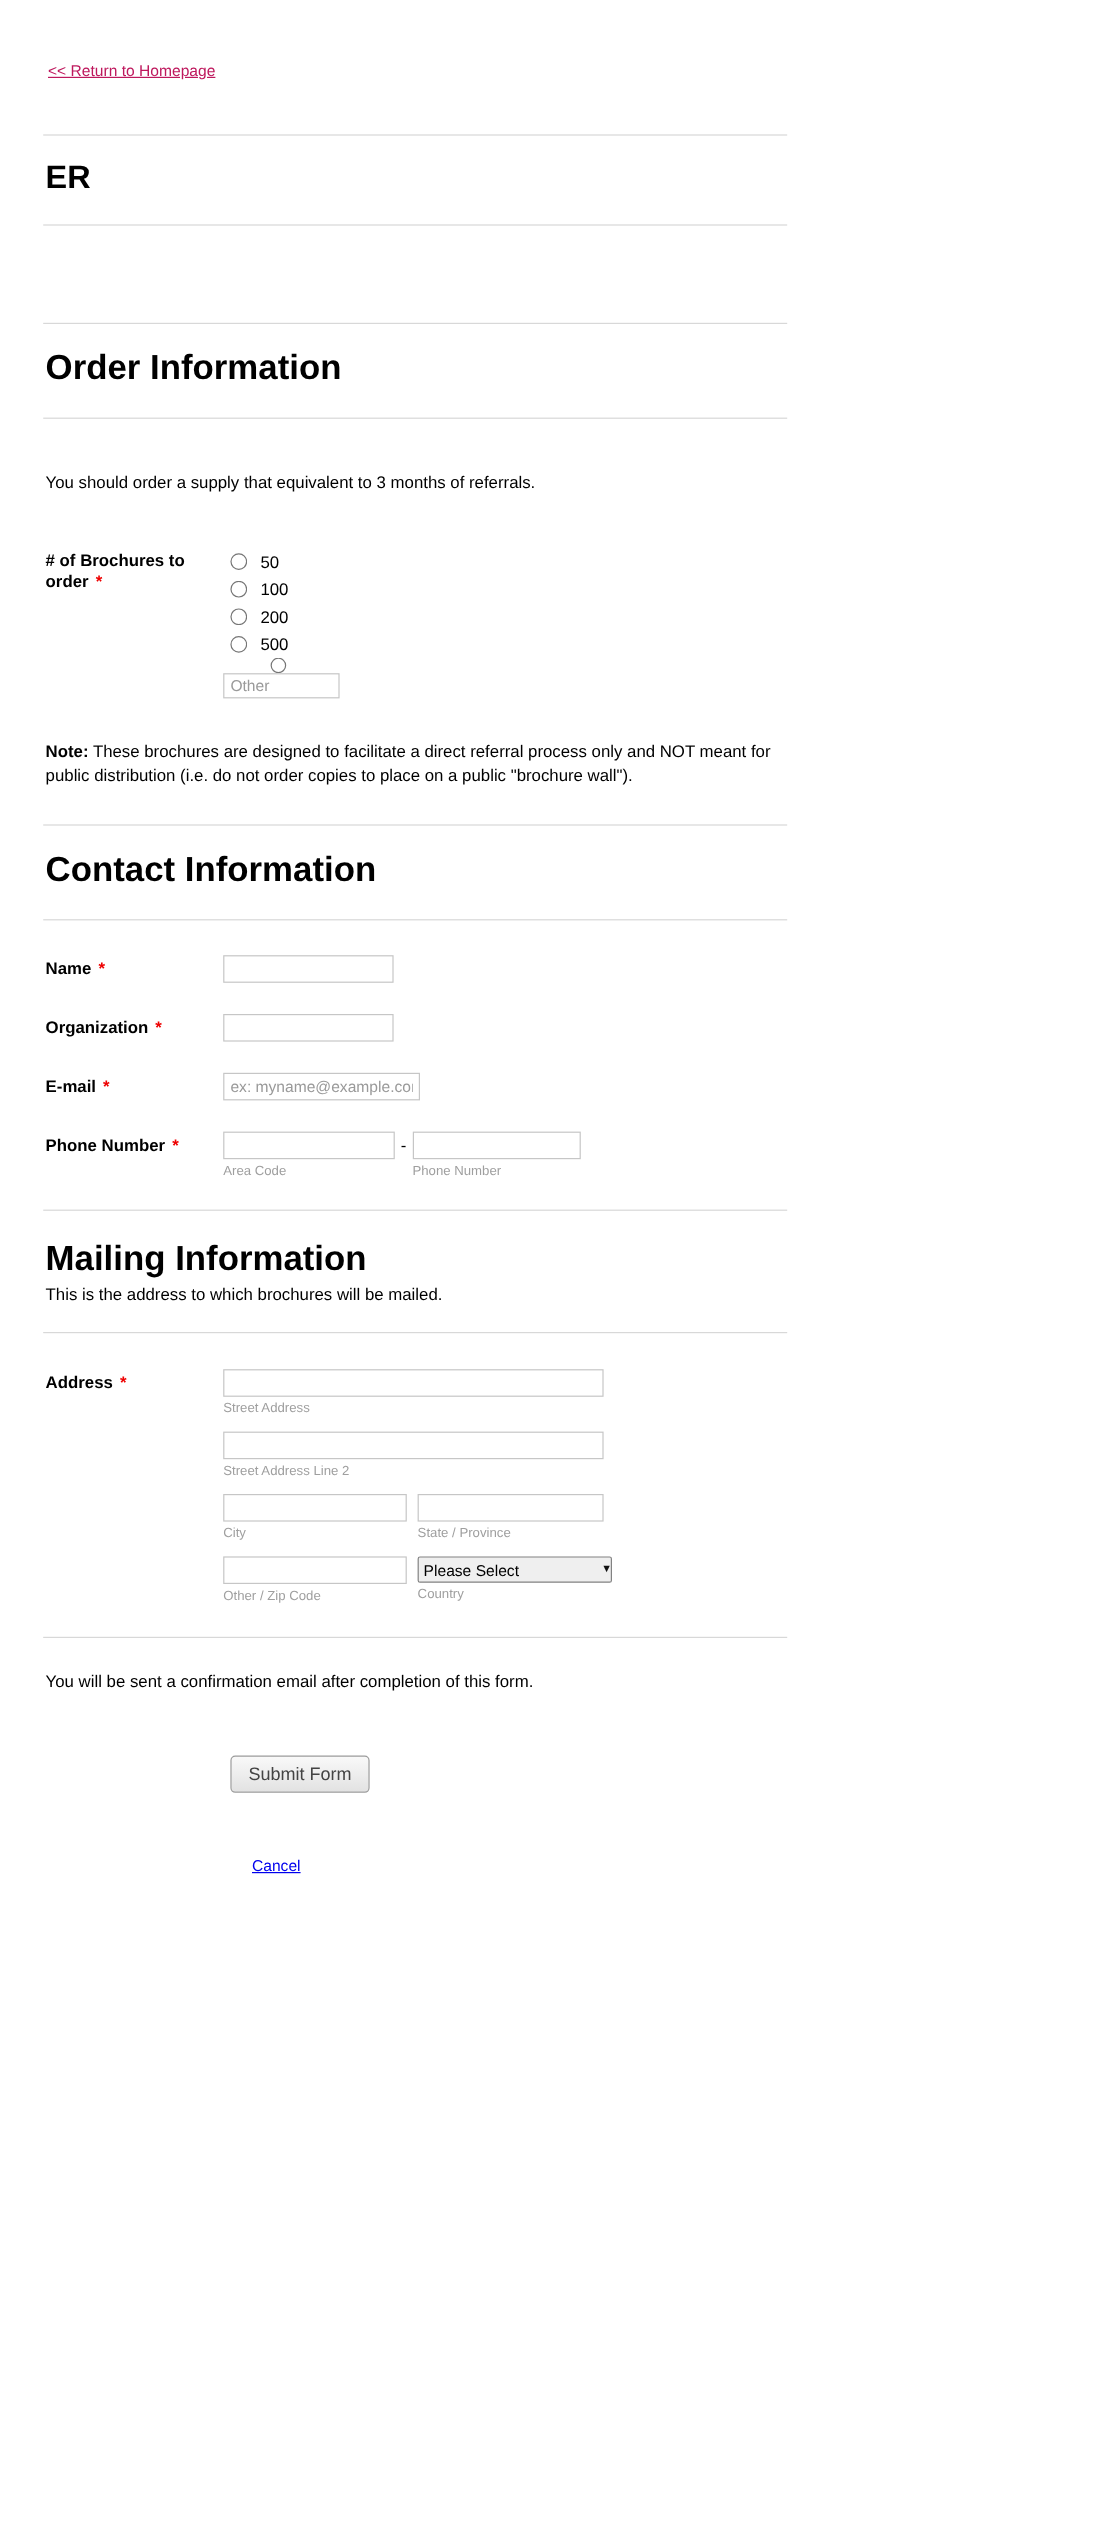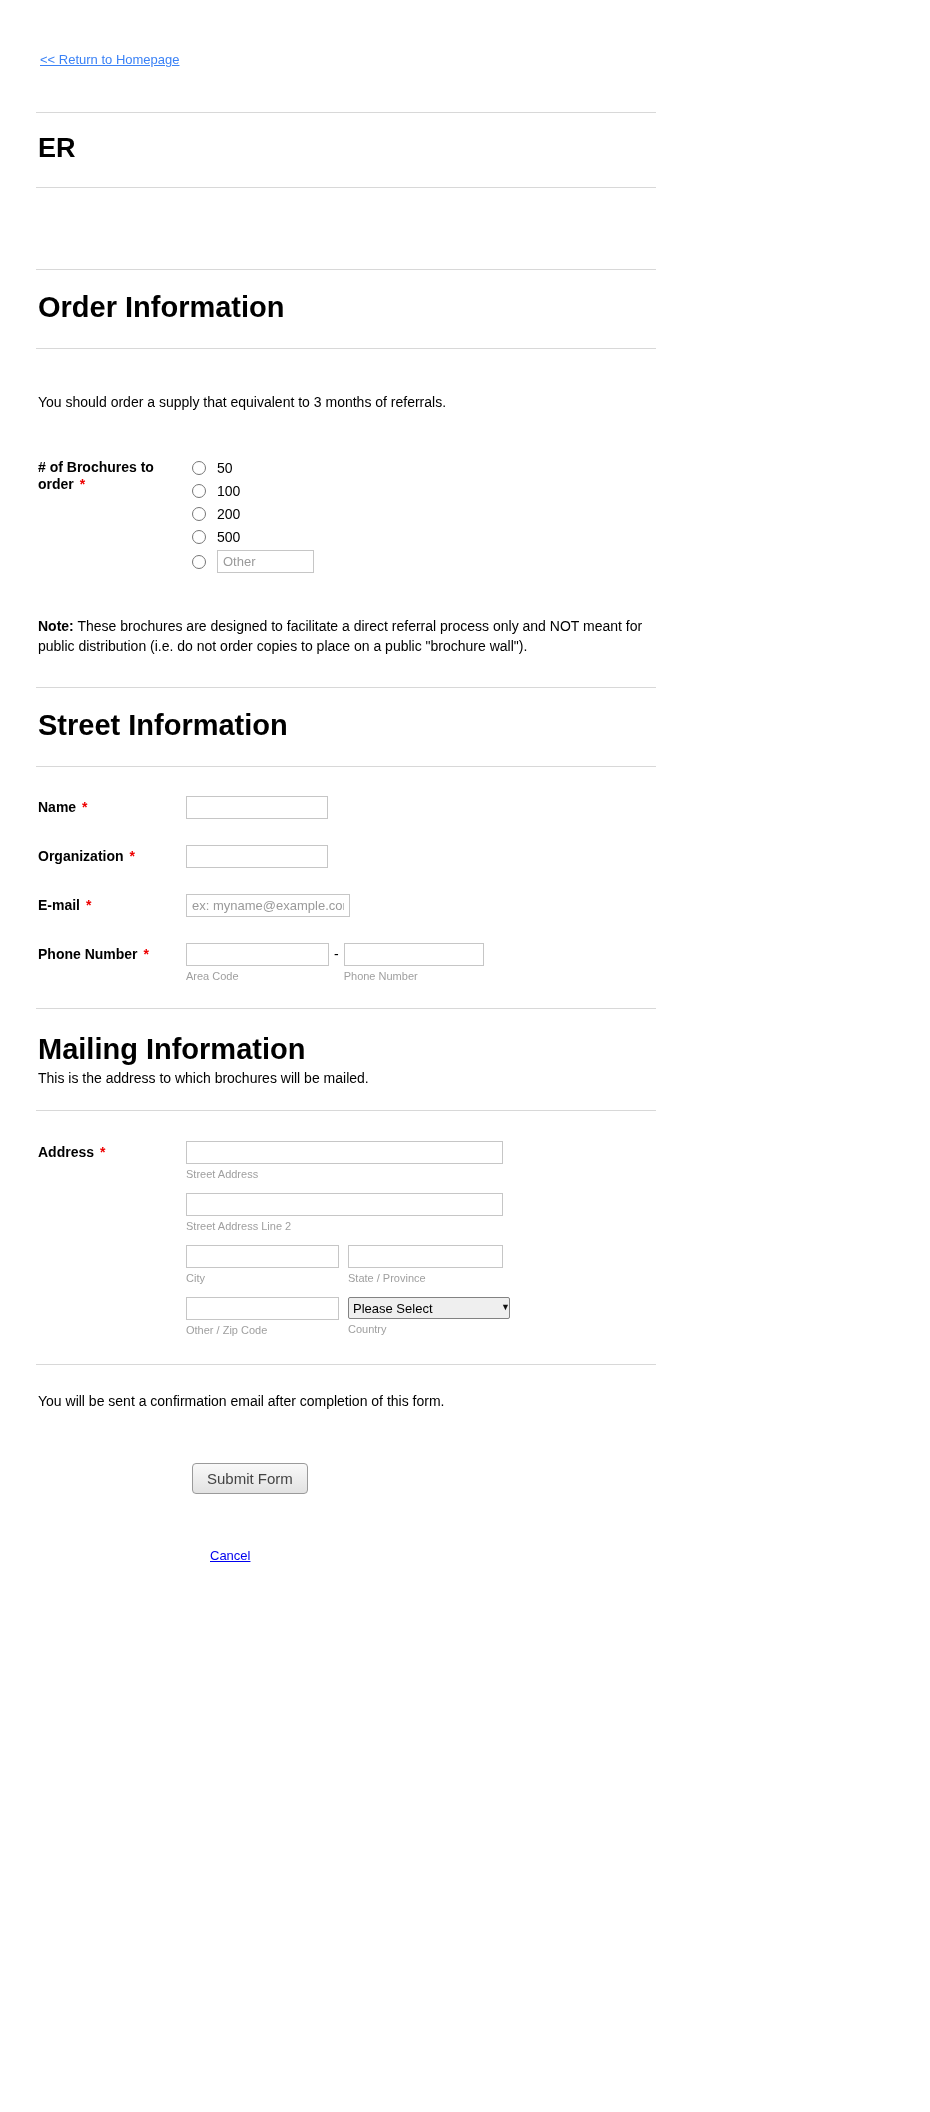--- a/index.html
+++ b/index.html
@@ -17,21 +17,21 @@
   .hr-3 { margin-top: 81px; }
   .hr-5 { margin-top: 31px; }
   .hr-7 { margin-top: 26px; }
   .hr-8 { margin-top: 24px; }
   .hr-9 { margin-top: 28px; }
 
   .return-link {
     display: inline-block;
     margin-left: 4px;
     font-size: 13px;
-    color: #3b82f6;
+    color: #be185d;
     text-decoration: underline;
     cursor: pointer;
   }
 
   .form-title { font-size: 27px; font-weight: 700; margin: 20px 0 23px 2px; }
   .section-heading { font-size: 29px; font-weight: 700; margin: 21px 0 24px 2px; }
 
   .instructions { font-size: 14px; margin: 45px 0 0 2px; }
 
   .form-row { display: flex; align-items: flex-start; }
@@ -43,21 +43,21 @@
     padding-top: 3px;
     padding-left: 2px;
   }
   .required { color: #ee0000; font-weight: 700; margin-left: 2px; }
 
   .brochures-row { margin-top: 46px; }
   .radio-group { display: flex; flex-direction: column; }
   .radio-option { display: flex; align-items: center; height: 23px; cursor: pointer; }
   .radio-option input[type=radio] { width: 14px; height: 14px; margin: 0 11px 0 6px; accent-color: #666; }
   .radio-text { font-size: 14px; }
-  .other-option { height: 27px; }
+  .other-option { height: 27px; flex-direction: column; }
 
   .text-input {
     height: 23px;
     border: 1px solid #c6c6c6;
     padding: 2px 5px;
     font-family: inherit;
     font-size: 13px;
     color: #333;
     background: #ffffff;
   }
@@ -173,21 +173,21 @@
     </div>
   </div>
 
   <p class="note">
     <b>Note:</b>
     <span>These brochures are designed to facilitate a direct referral process only and NOT meant for public distribution (i.e. do not order copies to place on a public "brochure wall").</span>
   </p>
 
   <hr class="divider hr-5">
 
-  <h2 class="section-heading">Street Information</h2>
+  <h2 class="section-heading">Contact Information</h2>
 
   <hr class="divider hr-6">
 
   <div class="contact-rows">
 
     <div class="form-row input-row">
       <div class="field-label">
         <span>Name</span>
         <span class="required">*</span>
       </div>

